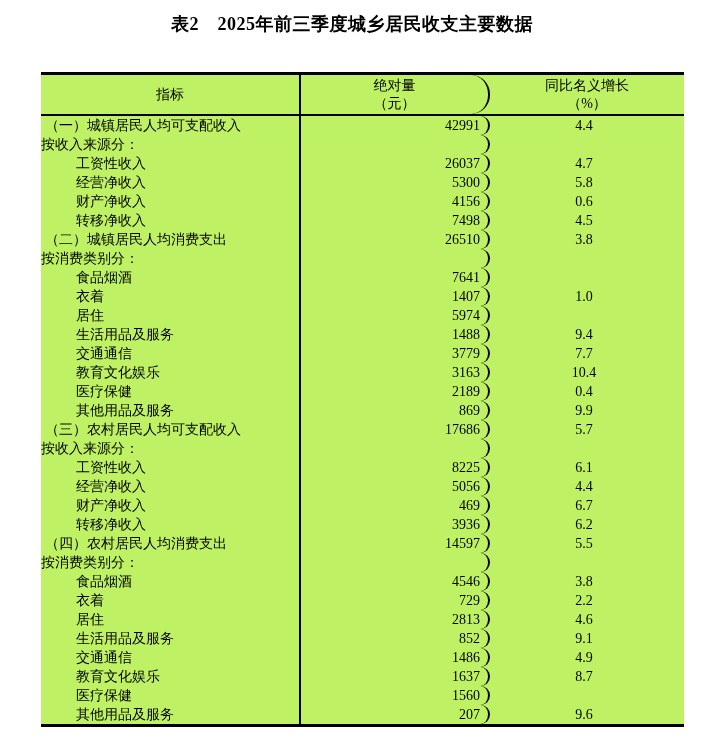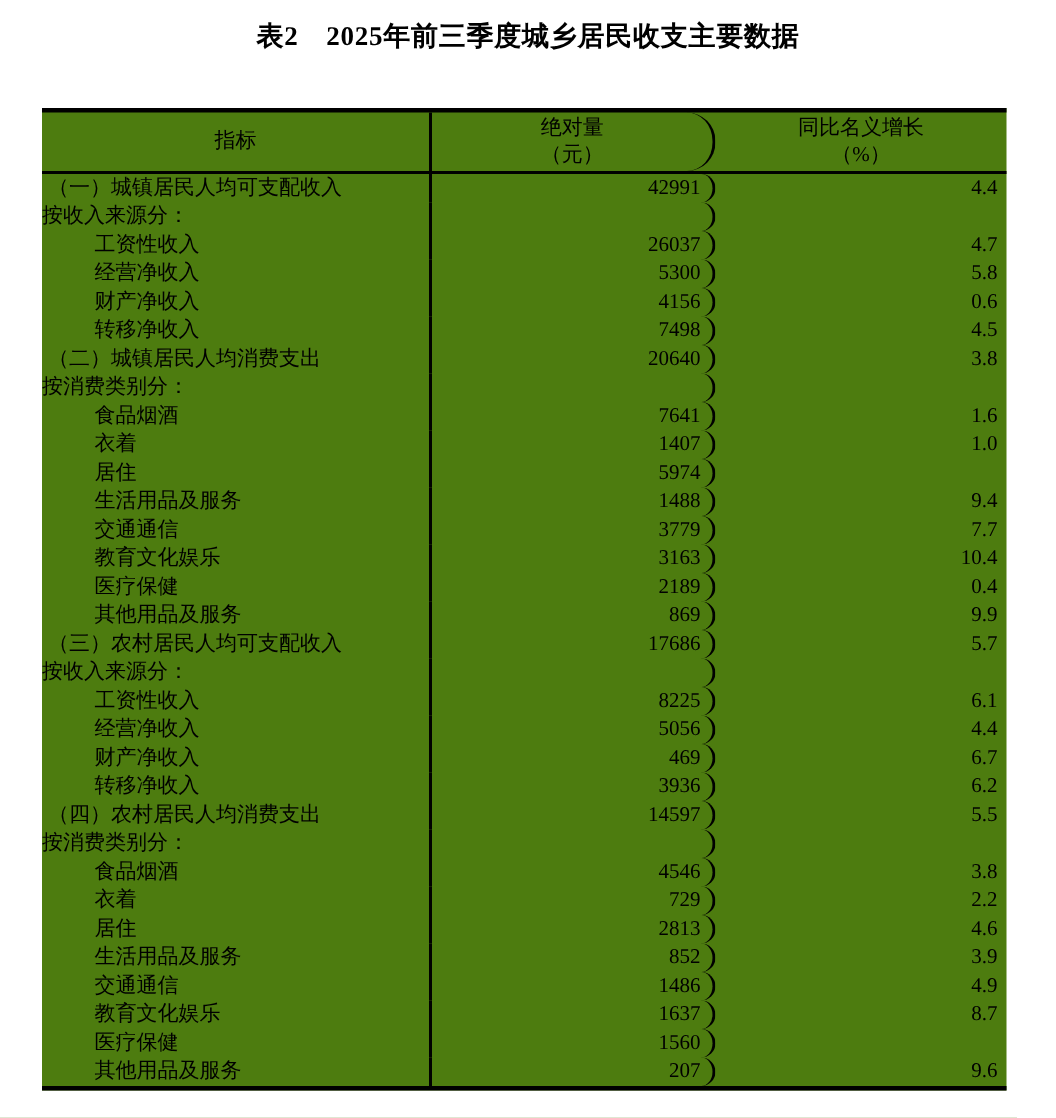--- a/index.html
+++ b/index.html
@@ -17,25 +17,25 @@
     top: 12px; left: 0; width: 704px;
     text-align: center;
     font-size: 18px;
     font-weight: bold;
     letter-spacing: 0.5px;
     white-space: pre;
   }
 
   .stat-table {
     position: absolute;
-    left: 28px; top: 72px;
+    left: 41px; top: 72px;
     width: 643px;
     border-top: 3px solid #000000;
     border-bottom: 3px solid #000000;
-    background: #4d7c0f;
+    background: #bef264;
   }
 
   .thead {
     display: flex;
     height: 41px;
     border-bottom: 2px solid #000000;
   }
   .th {
     display: flex;
     flex-direction: column;
@@ -54,21 +54,21 @@
   .td {
     font-size: 14px;
     line-height: 19px;
     overflow: hidden;
     white-space: nowrap;
   }
   .td.col1 { padding-left: 35px; }            
   .tr.lv-section .td.col1 { padding-left: 4px; }
   .tr.lv-group   .td.col1 { padding-left: 0px; }
   .td.col2 { text-align: right; padding-right: 8px; }
-  .td.col3 { text-align: right; padding-right: 6px; }
+  .td.col3 { text-align: center; padding-right: 6px; }
 </style>
 </head>
 <body>
 
 <div class="page">
 
   <div class="doc-title">表2　2025年前三季度城乡居民收支主要数据</div>
 
   <div class="stat-table">
 
@@ -112,32 +112,31 @@
     <div class="td col2">4156</div>
     <div class="td col3">0.6</div>
   </div>
         <div class="tr lv-sub">
     <div class="td col1">转移净收入</div>
     <div class="td col2">7498</div>
     <div class="td col3">4.5</div>
   </div>
         <div class="tr lv-section">
     <div class="td col1">（二）城镇居民人均消费支出</div>
-    <div class="td col2">20640</div>
+    <div class="td col2">26510</div>
     <div class="td col3">3.8</div>
   </div>
         <div class="tr lv-group">
     <div class="td col1">按消费类别分：</div>
     <div class="td col2"></div>
     <div class="td col3"></div>
   </div>
         <div class="tr lv-sub">
     <div class="td col1">食品烟酒</div>
     <div class="td col2">7641</div>
-    <div class="td col3">1.6</div>
   </div>
         <div class="tr lv-sub">
     <div class="td col1">衣着</div>
     <div class="td col2">1407</div>
     <div class="td col3">1.0</div>
   </div>
         <div class="tr lv-sub">
     <div class="td col1">居住</div>
     <div class="td col2">5974</div>
   </div>
@@ -217,21 +216,21 @@
     <div class="td col3">2.2</div>
   </div>
         <div class="tr lv-sub">
     <div class="td col1">居住</div>
     <div class="td col2">2813</div>
     <div class="td col3">4.6</div>
   </div>
         <div class="tr lv-sub">
     <div class="td col1">生活用品及服务</div>
     <div class="td col2">852</div>
-    <div class="td col3">3.9</div>
+    <div class="td col3">9.1</div>
   </div>
         <div class="tr lv-sub">
     <div class="td col1">交通通信</div>
     <div class="td col2">1486</div>
     <div class="td col3">4.9</div>
   </div>
         <div class="tr lv-sub">
     <div class="td col1">教育文化娱乐</div>
     <div class="td col2">1637</div>
     <div class="td col3">8.7</div>

